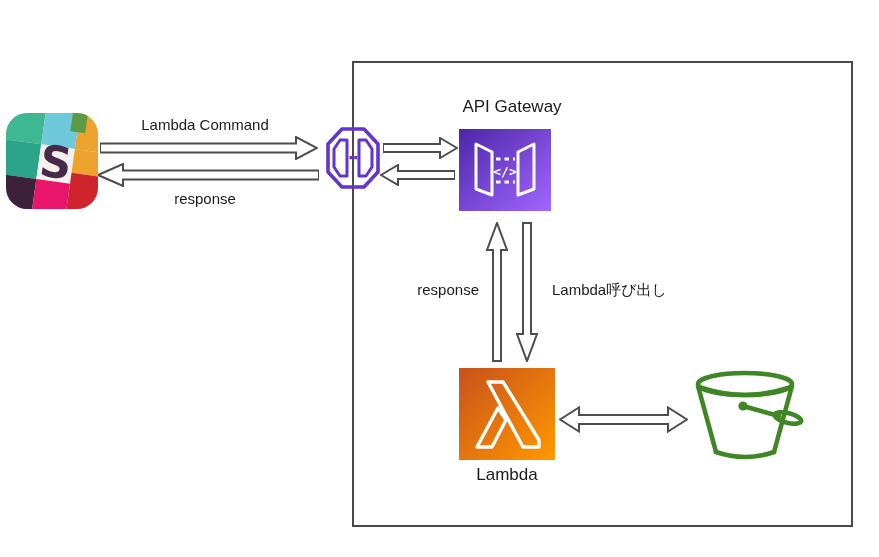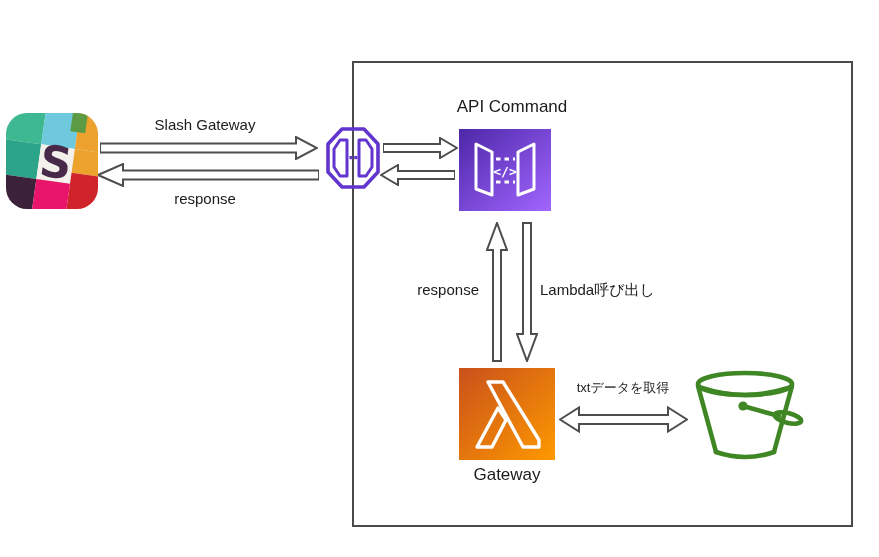--- a/index.html
+++ b/index.html
@@ -129,29 +129,28 @@
       <path d="M 9,18 Q 52,32 95,18"></path>
       <path d="M 5,16 L 23,82"></path>
       <path d="M 99,16 L 81,82"></path>
       <path d="M 23,82 Q 52,92 81,82"></path>
       <path d="M 50,36 L 86,46"></path>
       <ellipse cx="95" cy="48" rx="13.5" ry="4.8" transform="rotate(14 95 48)"></ellipse>
     </g>
     <circle cx="50" cy="36" r="4.6" fill="#3F8624"></circle>
   </svg>
 
-  <div class="lbl c f15" style="left:125px;top:116px;width:160px;">Slash Gateway</div>
+  <div class="lbl c f15" style="left:125px;top:116px;width:160px;">Lambda Command</div>
 
   <div class="lbl c f15" style="left:125px;top:190px;width:160px;">response</div>
 
 
-  <div class="lbl c f17" style="left:432px;top:97px;width:160px;">API Command</div>
+  <div class="lbl c f17" style="left:432px;top:97px;width:160px;">API Gateway</div>
 
   <div class="lbl r f15" style="left:399px;top:281px;width:80px;">response</div>
 
-  <div class="lbl f15" style="left:540px;top:281px;width:170px;">Lambda呼び出し</div>
+  <div class="lbl f15" style="left:552px;top:281px;width:170px;">Lambda呼び出し</div>
 
-  <div class="lbl c f13" style="left:557px;top:380px;width:132px;">txtデータを取得</div>
 
-  <div class="lbl c f17" style="left:459px;top:465px;width:96px;">Gateway</div>
+  <div class="lbl c f17" style="left:459px;top:465px;width:96px;">Lambda</div>
 
 
 </div>
 
 </body></html>

